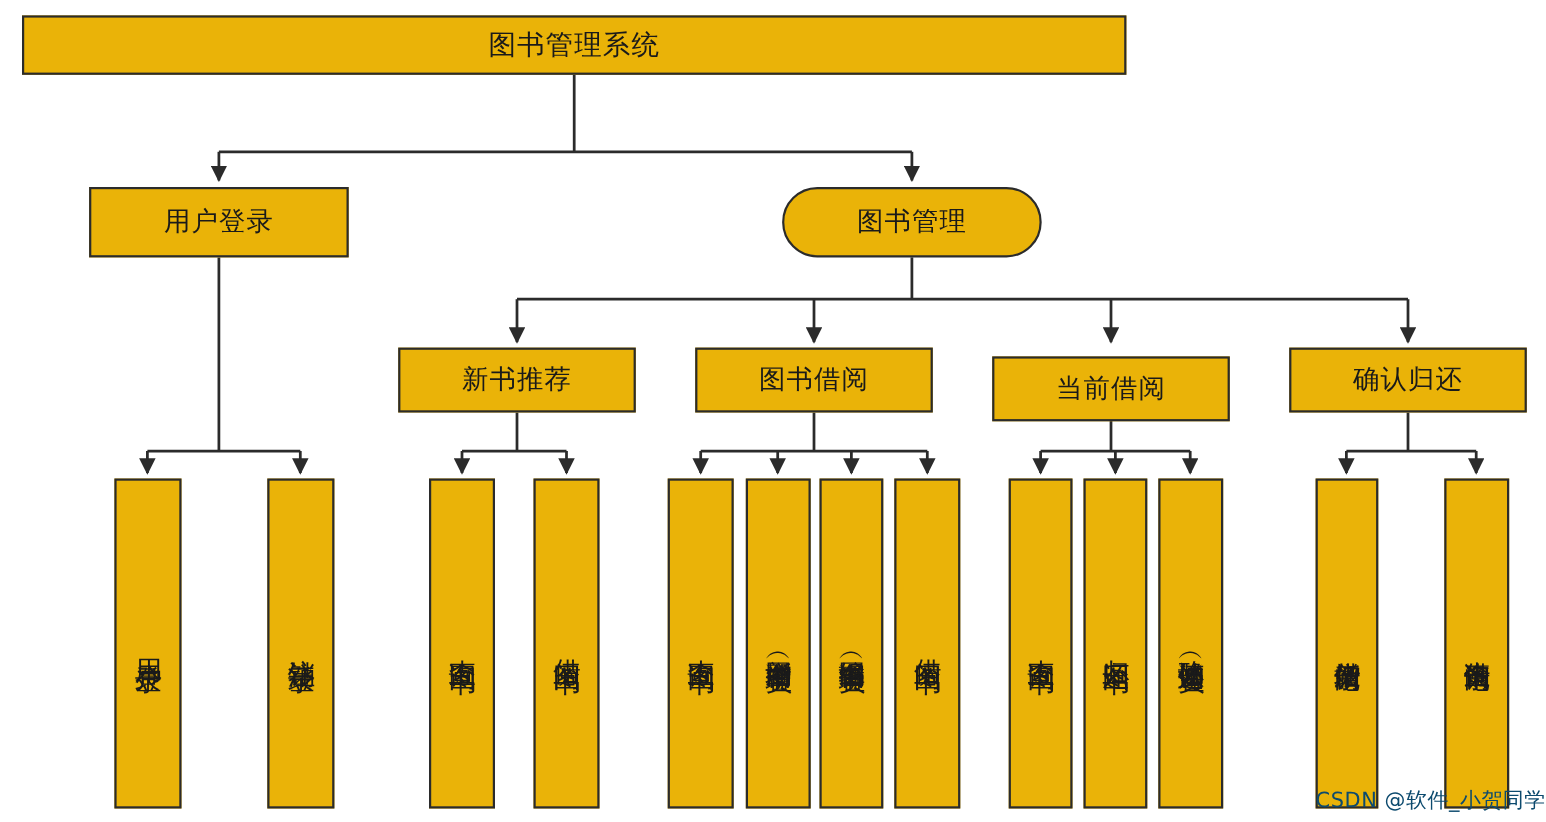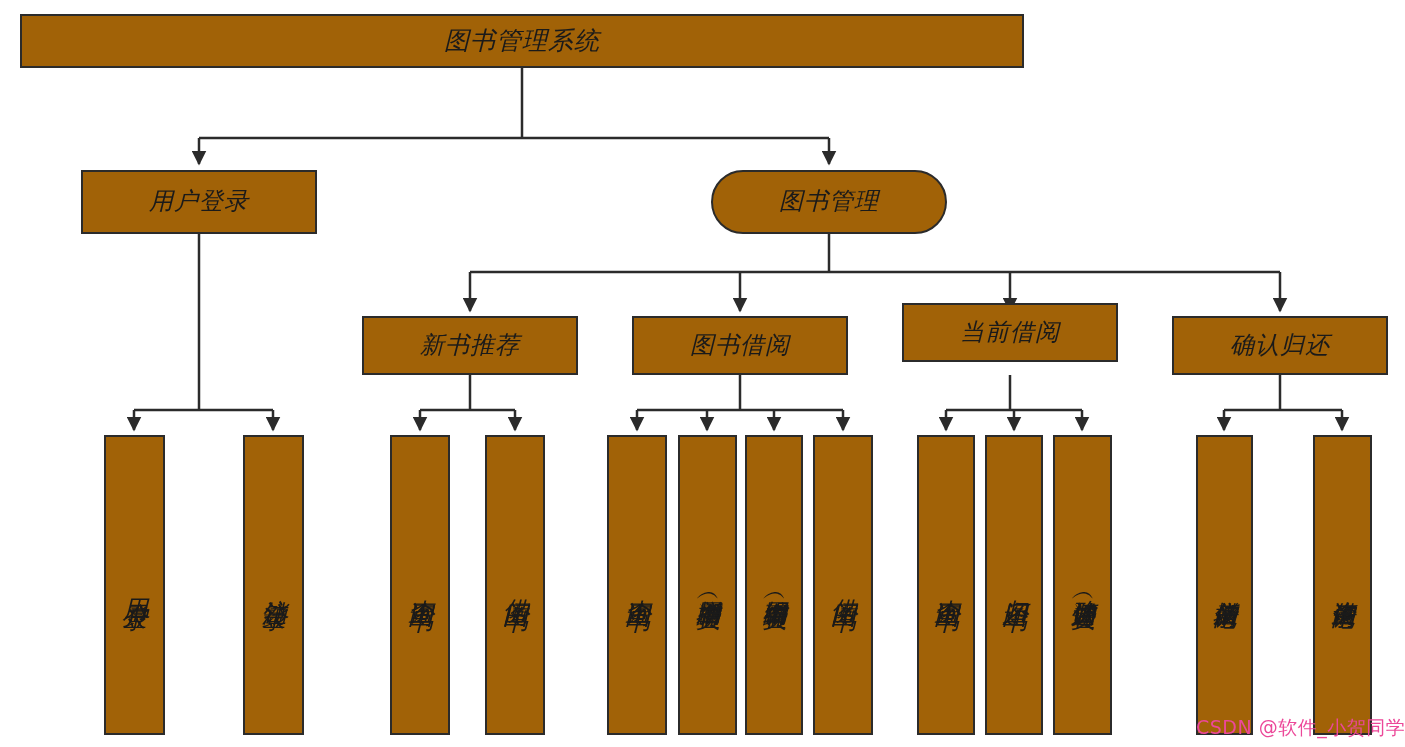--- a/index.html
+++ b/index.html
@@ -22,26 +22,25 @@
     left: 0;
     top: 0;
     width: 1405px;
     height: 747px;
     pointer-events: none;
   }
   .node {
     position: absolute;
     box-sizing: border-box;
     border: 2px solid #2b2b2b;
-    background: #a16207;
+    background: #eab308;
     display: flex;
     align-items: center;
     justify-content: center;
     color: #1a1a1a;
-    font-style: italic;
   }
   .node .label {
     display: block;
     text-align: center;
     line-height: 1.05;
     white-space: nowrap;
   }
   
   .node.horiz .label {
     font-size: 24px;
@@ -62,21 +61,21 @@
     line-height: 1.12;
     letter-spacing: 3px;
     white-space: nowrap;
   }
   .node.vert.tall .label {
     font-size: 24px;
     letter-spacing: 1px;
   }
   .watermark {
     position: absolute;
-    color: #ec4899;
+    color: #0c4a6e;
     font-size: 19px;
     white-space: nowrap;
     letter-spacing: 0.5px;
   }
 </style>
 </head>
 <body>
 
 <div id="canvas">
 
@@ -140,21 +139,21 @@
   <div class="node horiz" style="left:711px; top:170px; width:236px; height:64px;border-radius:32px;">
     <span class="label">图书管理</span>
   </div>
 
   <div class="node horiz" style="left:632px; top:316px; width:216px; height:59px;">
     <span class="label">图书借阅</span>
   </div>
   <div class="node horiz" style="left:362px; top:316px; width:216px; height:59px;">
     <span class="label">新书推荐</span>
   </div>
-  <div class="node horiz" style="left:902px; top:303px; width:216px; height:59px;">
+  <div class="node horiz" style="left:902px; top:324px; width:216px; height:59px;">
     <span class="label">当前借阅</span>
   </div>
   <div class="node horiz" style="left:1172px; top:316px; width:216px; height:59px;">
     <span class="label">确认归还</span>
   </div>
 
   <div class="node vert" style="left:104px; top:435px; width:61px; height:300px;">
     <span class="label">用户登录</span>
   </div>
   <div class="node vert" style="left:243px; top:435px; width:61px; height:300px;">

